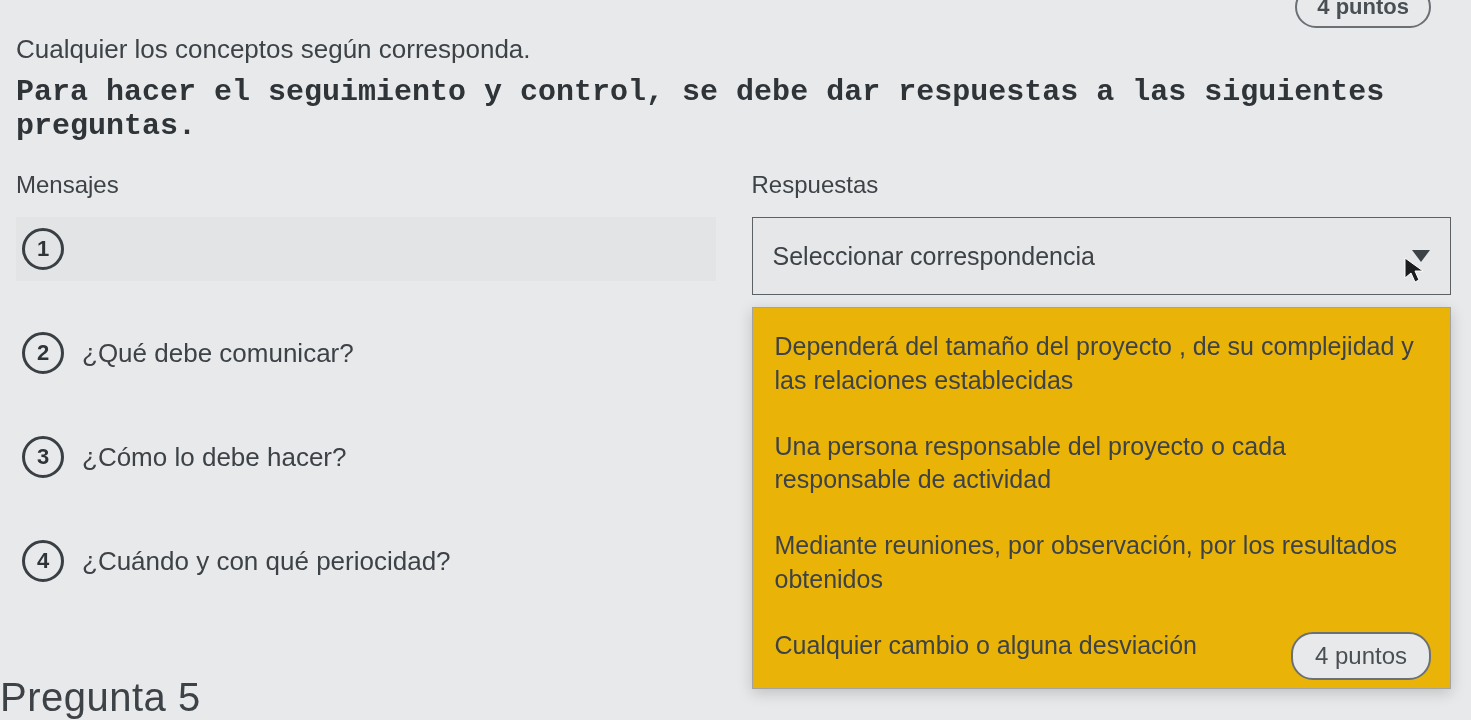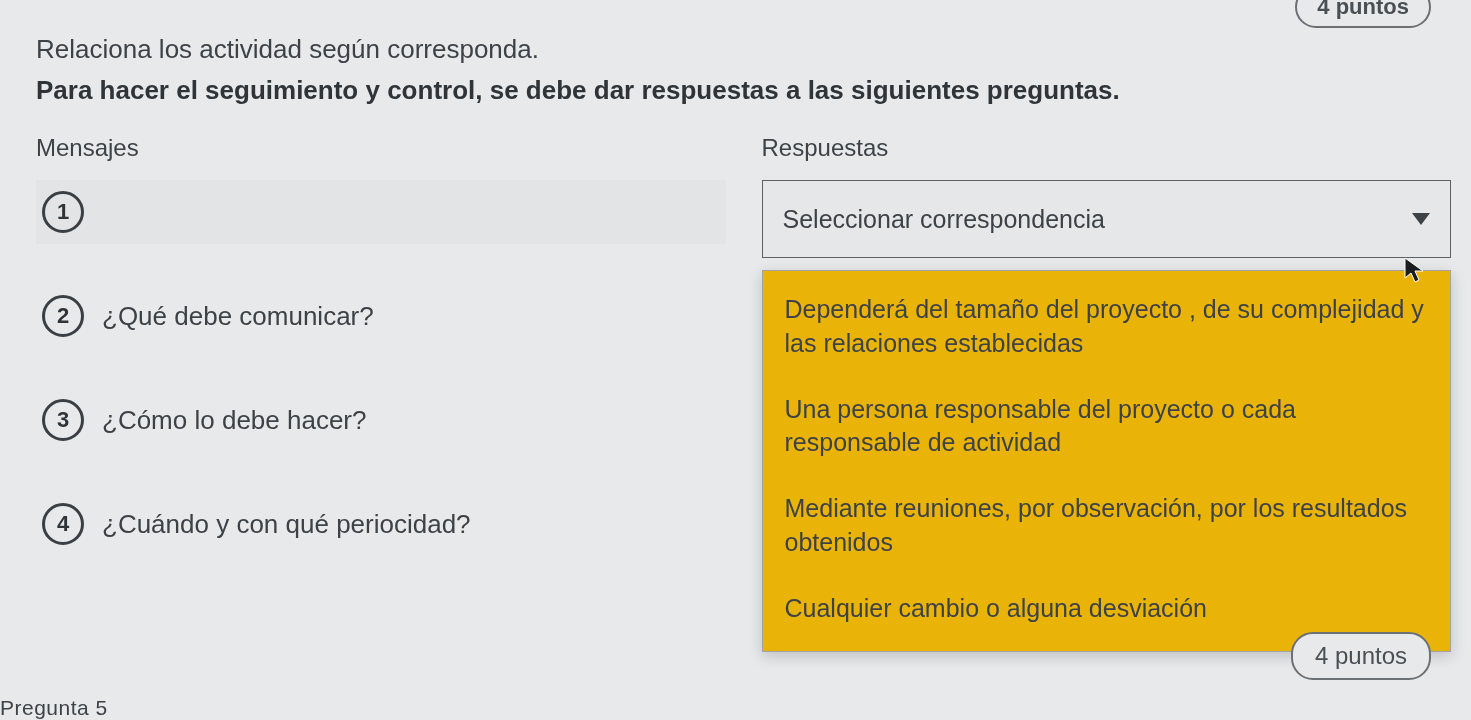--- a/index.html
+++ b/index.html
@@ -8,21 +8,21 @@
     height: 720px;
     font-family: "Segoe UI", -apple-system, Helvetica, Arial, sans-serif;
     background: #e8e9ea;
     color: #3a3f44;
     overflow: hidden;
   }
   .page {
     position: relative;
     width: 100%;
     height: 100%;
-    padding: 0 20px 0 36px;
+    padding: 0 20px 0 16px;
   }
 
   
   .points-pill {
     position: absolute;
     top: -14px;
     right: 40px;
     border: 2px solid #6b7075;
     border-radius: 22px;
     padding: 6px 20px;
@@ -35,23 +35,24 @@
   .intro {
     padding-top: 34px;
   }
   .intro .line1 {
     font-size: 26px;
     font-weight: 400;
     color: #3d4247;
   }
   .intro .line2 {
     margin-top: 10px;
-    font-size: 26px;
+    font-size: 30px;
     font-weight: 700;
     color: #2f3438;
+    font-family: Liberation Mono, monospace;
   }
 
   .cols {
     display: flex;
     margin-top: 28px;
     gap: 36px;
   }
   .col {
     flex: 1 1 0;
     min-width: 0;
@@ -147,36 +148,36 @@
     font-size: 24px;
     color: #4a4f54;
     background: #e8e9ea;
   }
 
   
   .next-question {
     position: absolute;
     left: 0;
     bottom: 0;
-    font-size: 21px;
+    font-size: 40px;
     color: #3d4247;
     letter-spacing: 0.5px;
   }
 </style>
 </head>
 <body>
 
 <div class="page">
 
   <div class="points-pill">
     <span>4 puntos</span>
   </div>
 
   <div class="intro">
-    <div class="line1">Relaciona los actividad según corresponda.</div>
+    <div class="line1">Cualquier los conceptos según corresponda.</div>
     <div class="line2">Para hacer el seguimiento y control, se debe dar respuestas a las siguientes preguntas.</div>
   </div>
 
   <div class="cols">
 
     <div class="col">
       <div class="col-header">Mensajes</div>
 
       <div class="msg-row">
         <div class="num-circle">1</div>

